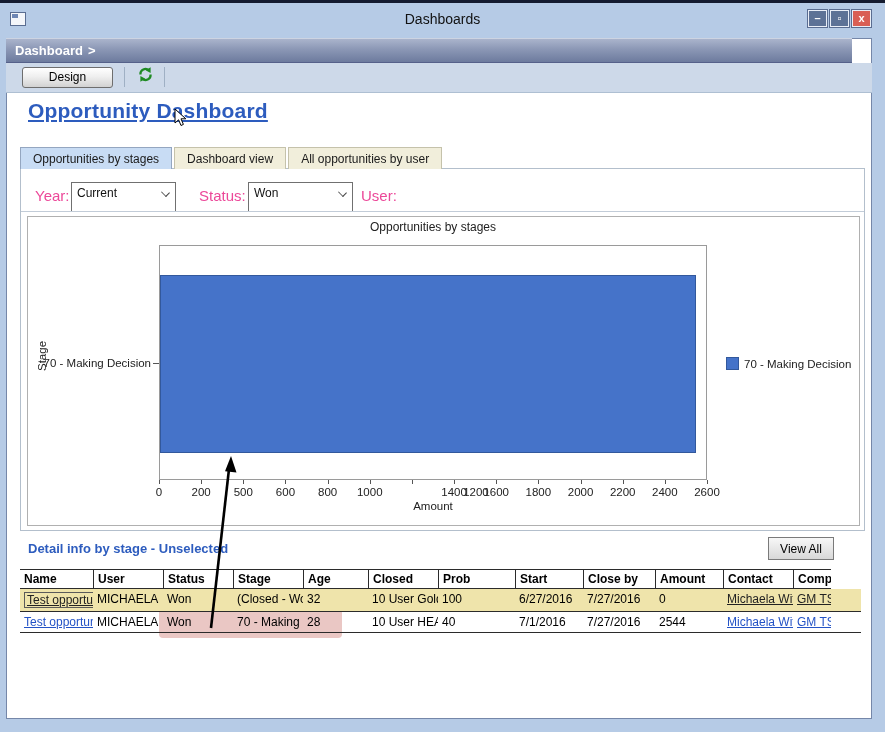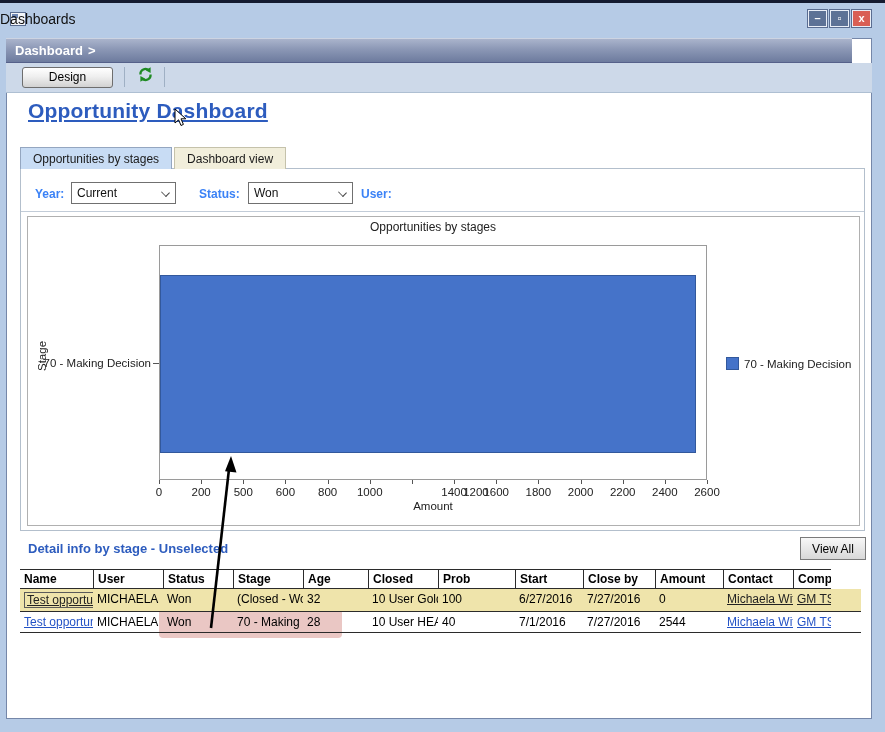--- a/index.html
+++ b/index.html
@@ -8,21 +8,21 @@
     position:relative;
     font-family:"Liberation Sans", sans-serif;
     background:#b6cbe6;
     overflow:hidden;
   }
   .top-edge { position:absolute; left:0; top:0; width:885px; height:3px; background:#141b30; }
   
   .titlebar { position:absolute; left:0; top:3px; width:885px; height:34px; }
   .app-icon { position:absolute; left:10px; top:9px; width:16px; height:14px; background:#f4f6fa; border:1px solid #5a6d91; }
   .app-icon::before { content:""; position:absolute; left:1px; top:1px; width:6px; height:4px; background:#6f87b4; }
-  .win-title { position:absolute; left:0; top:8px; width:100%; text-align:left; font-size:14px; color:#111; }
+  .win-title { position:absolute; left:0; top:8px; width:100%; text-align:center; font-size:14px; color:#111; }
   .win-btns { position:absolute; right:14px; top:7px; display:flex; gap:3px; }
   .win-btn { width:19px; height:17px; border:1px solid #e9eef7; outline:1px solid #5a6d91; background:#5d7296; color:#fff; font-size:11px; line-height:15px; text-align:center; font-weight:bold; }
   .win-btn.close { background:#d95f55; }
   
   .content-frame { position:absolute; left:6px; top:38px; width:866px; height:681px; background:#fff; border:1px solid #7587a9; }
   .breadcrumb { position:absolute; left:6px; top:38px; width:846px; height:25px;
     background:linear-gradient(#aab4cc, #8b97b5 45%, #6d7b9e); border-top:1px solid #cdd4e2; border-bottom:1px solid #55618a;
     display:flex; align-items:center; padding-left:9px; font-size:13px; font-weight:bold; }
   .bc-root { color:#ffffff; cursor:pointer; }
   .bc-sep { color:#ffffff; margin:0 5px; }
@@ -33,40 +33,40 @@
   .refresh { position:absolute; left:128px; top:3px; width:22px; height:22px; text-align:center; }
   
   .heading { position:absolute; left:28px; top:99px; font-size:21px; font-weight:bold; color:#2d5cbe; text-decoration:underline; letter-spacing:.2px; cursor:pointer; }
   .cursor-svg { position:absolute; left:174px; top:108px; z-index:9; }
   
   .tabs { position:absolute; left:20px; top:147px; height:22px; display:flex; z-index:3; }
   .tab { height:22px; padding:0 12px; font-size:12px; color:#1a1a1a; line-height:22px; border:1px solid #c5c2ab; border-bottom:none; background:#f1eedb; margin-right:2px; cursor:pointer; }
   .tab.active { background:#c8dcf4; border-color:#94a6c0; }
   
   .panel { position:absolute; left:20px; top:168px; width:845px; height:363px; border:1px solid #b3bfcc; background:#fff; z-index:2; }
-  .flabel { position:absolute; font-size:12px; font-weight:bold; color:#3b82f6; top:18px; }
-  .select { position:absolute; top:13px; height:22px; background:#fff; border:1px solid #707070; font-size:12px; color:#111; line-height:20px; padding-left:5px; cursor:pointer; }
+  .flabel { position:absolute; font-size:15px; font-weight:normal; color:#ec4899; top:18px; }
+  .select { position:absolute; top:13px; height:30px; background:#fff; border:1px solid #707070; font-size:12px; color:#111; line-height:20px; padding-left:5px; cursor:pointer; }
   .select .chev { position:absolute; right:6px; top:6px; width:7px; height:7px; border-right:1.6px solid #444; border-bottom:1.6px solid #444; transform:rotate(45deg) scale(1,.8); }
   .fdivider { position:absolute; left:0; top:42px; width:100%; height:1px; background:#c2ccd8; }
   .chartbox { position:absolute; left:6px; top:47px; width:833px; height:310px; border:1px solid #b0b0b0; background:#fff; }
   .chart-title { position:absolute; left:131px; top:3px; width:548px; text-align:center; font-size:12px; color:#222; }
   .plot { position:absolute; left:131px; top:28px; width:548px; height:235px; border:1px solid #9a9a9a; }
   .bar { position:absolute; left:0; top:29px; height:178px; border:1px solid #32589c; cursor:pointer; }
   .ytick-dash { position:absolute; left:125px; top:146px; width:6px; height:1px; background:#555; }
   .ytick-label { position:absolute; left:6px; top:140px; width:117px; text-align:right; font-size:11.5px; color:#222; }
   .ylab { position:absolute; left:-6px; top:133px; width:40px; transform:rotate(-90deg); font-size:11.5px; color:#222; text-align:center; }
   .xtick-mark { position:absolute; top:263px; width:1px; height:4px; background:#555; }
   .xtick-label { position:absolute; top:269px; width:40px; margin-left:-20px; text-align:center; font-size:11.5px; color:#222; }
   .xlab { position:absolute; left:131px; top:283px; width:548px; text-align:center; font-size:11.5px; color:#222; }
   .legend { position:absolute; left:698px; top:140px; display:flex; align-items:center; gap:5px; }
   .legend-swatch { width:13px; height:13px; border:1px solid #32589c; }
   .legend-label { font-size:11.5px; color:#222; white-space:nowrap; }
   
   .detail-title { position:absolute; left:28px; top:541px; font-size:13px; font-weight:bold; color:#2d5cbe; }
-  .viewall-btn { position:absolute; left:800px; top:537px; width:66px; height:23px; background:linear-gradient(#f7f7f7,#d8d8d8); border:1px solid #7a7a7a; font-size:12px; font-family:"Liberation Sans",sans-serif; }
+  .viewall-btn { position:absolute; left:768px; top:537px; width:66px; height:23px; background:linear-gradient(#f7f7f7,#d8d8d8); border:1px solid #7a7a7a; font-size:12px; font-family:"Liberation Sans",sans-serif; }
   
   .dtable { position:absolute; left:20px; top:569px; width:841px; z-index:2; }
   .trow { display:grid; grid-template-columns:73px 70px 70px 70px 65px 70px 77px 68px 72px 68px 70px 38px; }
   .th { font-size:12px; font-weight:bold; color:#000; background:#fff; border-top:1px solid #2b2b2b; border-bottom:1px solid #2b2b2b; border-left:1px solid #2b2b2b; padding:2px 0 2px 4px; white-space:nowrap; overflow:hidden; }
   .th:first-child { border-left:none; }
   .td { font-size:12px; color:#000; padding:3px 0 3px 4px; white-space:nowrap; overflow:hidden; }
   .row1 { background:#efe4ab; border-bottom:1px solid #2b2b2b; }
   .row2 { background:transparent; border-bottom:1px solid #2b2b2b; }
   .cell-link { text-decoration:underline; cursor:pointer; }
   .dark-link { color:#222; }
@@ -113,20 +113,21 @@
 
 <div class="heading">Opportunity Dashboard</div>
 
 <svg class="cursor-svg" width="14" height="20" viewBox="0 0 14 20">
   <polygon points="1,1 1,15 4.6,11.8 7,17.5 9.4,16.4 7,10.8 11.8,10.8" fill="#fff" stroke="#000" stroke-width="1"></polygon>
 </svg>
 
 <div class="tabs">
   <div class="tab active">Opportunities by stages</div>
   <div class="tab">Dashboard view</div>
+  <div class="tab">All opportunities by user</div>
 </div>
 
 <div class="panel">
   <span class="flabel" style="left:14px">Year:</span>
   <div class="select" style="left:50px; width:105px">
     <span>Current</span>
     <span class="chev"></span>
   </div>
   <span class="flabel" style="left:178px">Status:</span>
   <div class="select" style="left:227px; width:105px">

